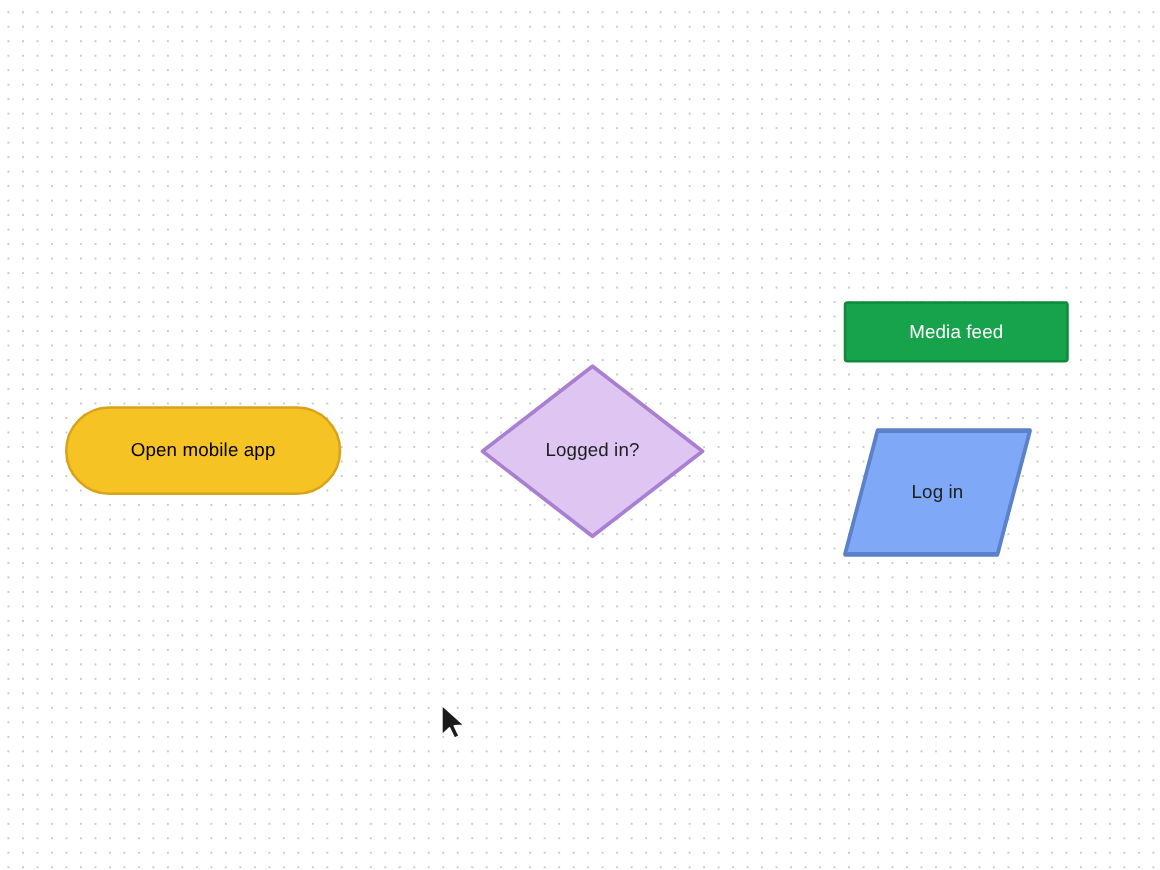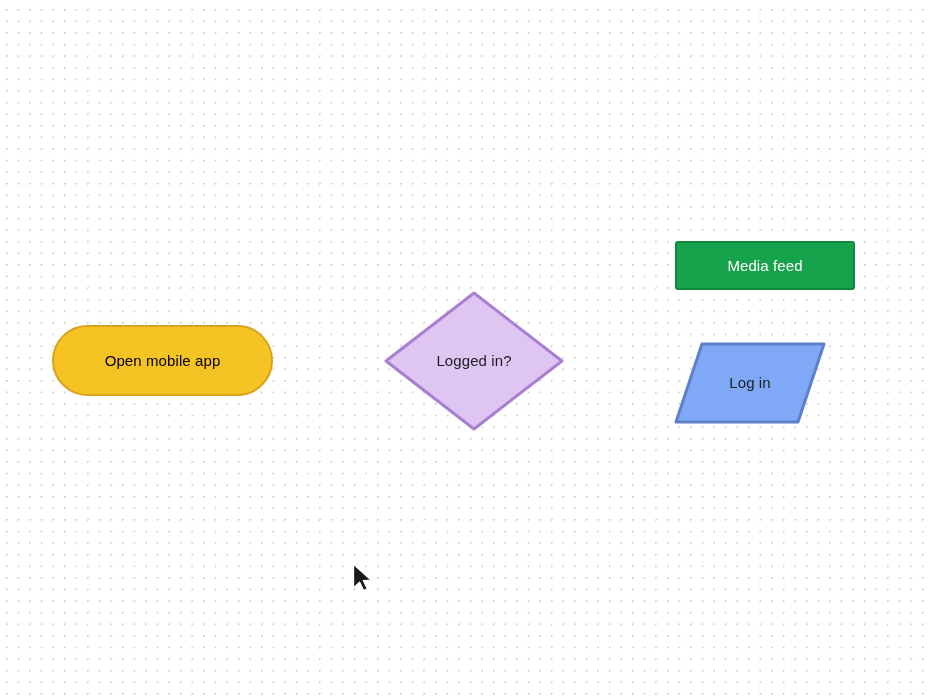--- a/index.html
+++ b/index.html
@@ -84,21 +84,21 @@
     border: 2px solid #0d8a3c;
     border-radius: 3px;
   }
   #node-media-feed .node-label { color: #ffffff; }
 
   
   #node-log-in {
     left: 674px;
     top: 342px;
     width: 152px;
-    height: 82px;
+    height: 104px;
     background: transparent;
     border: none;
   }
   #node-log-in .parallelogram-shape {
     position: absolute;
     inset: 0;
     width: 100%;
     height: 100%;
     display: block;
   }

